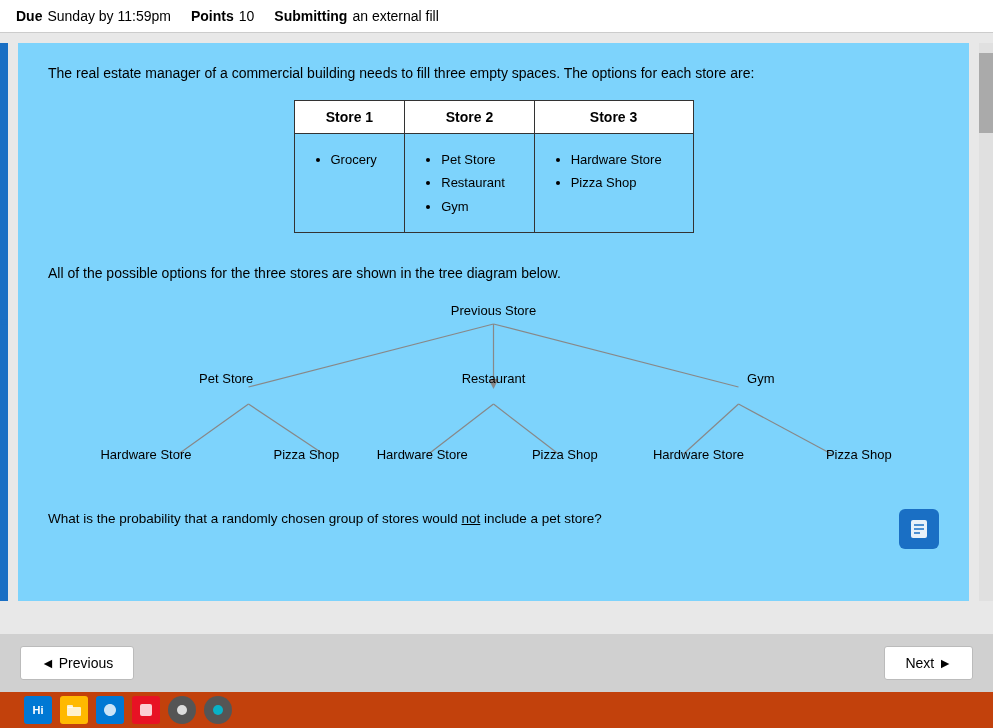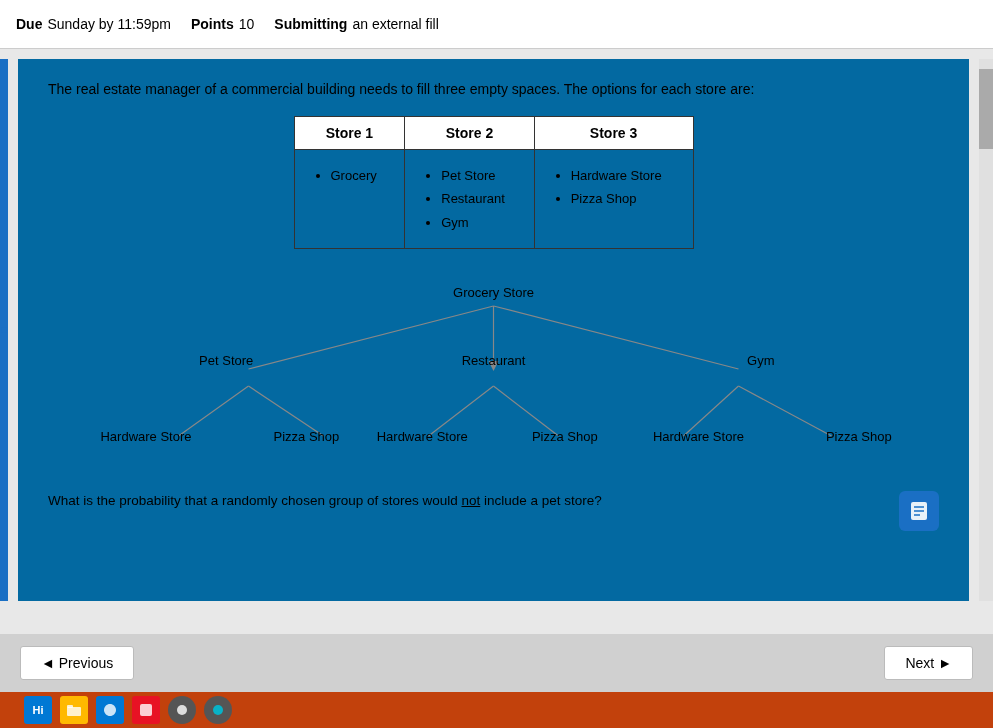--- a/index.html
+++ b/index.html
@@ -10,39 +10,39 @@
       height: 728px;
       overflow: hidden;
       display: flex;
       flex-direction: column;
     }
 
     
     .top-bar {
       background: #fff;
       border-bottom: 1px solid #ccc;
-      padding: 16px 16px;
+      padding: 8px 16px;
       display: flex;
       align-items: flex-end;
       gap: 20px;
       font-size: 14px;
       flex-shrink: 0;
     }
     .top-bar-item { display: flex; gap: 5px; }
     .top-bar-label { font-weight: bold; }
 
     
     .main-wrapper {
       display: flex;
       flex: 1;
       overflow: hidden;
     }
 
     .content-area {
-      background: #0369a1;
+      background: #7dd3fc;
       margin: 10px 10px 0 10px;
       flex: 1;
       overflow-y: auto;
       padding: 20px 30px;
       position: relative;
     }
 
     
     .scrollbar-track {
       width: 14px;
@@ -265,20 +265,21 @@
           <td>
             <ul>
               <li>Hardware Store</li>
               <li>Pizza Shop</li>
             </ul>
           </td>
         </tr>
       </tbody>
     </table>
 
+    <p class="tree-label">All of the possible options for the three stores are shown in the tree diagram below.</p>
 
     <div class="tree-container">
       <svg class="tree-svg" viewBox="0 0 820 200">
 
         <line x1="410" y1="25" x2="165" y2="88" stroke="#888" stroke-width="1.2"></line>
 
         <line x1="410" y1="25" x2="410" y2="88" stroke="#888" stroke-width="1.2"></line>
 
         <line x1="410" y1="25" x2="655" y2="88" stroke="#888" stroke-width="1.2"></line>
 
@@ -291,21 +292,21 @@
         <line x1="410" y1="105" x2="475" y2="155" stroke="#888" stroke-width="1.2"></line>
 
         <line x1="655" y1="105" x2="600" y2="155" stroke="#888" stroke-width="1.2"></line>
 
         <line x1="655" y1="105" x2="748" y2="155" stroke="#888" stroke-width="1.2"></line>
 
         <polygon points="410,90 405,80 415,80" fill="#888"></polygon>
       </svg>
 
       <div class="tree-node" style="top: 4px; left: 50%;">
-        <span>Grocery Store</span>
+        <span>Previous Store</span>
       </div>
 
       <div class="tree-node" style="top: 72px; left: 20%;">
         <span>Pet Store</span>
       </div>
       <div class="tree-node" style="top: 72px; left: 50%;">
         <span>Restaurant</span>
       </div>
       <div class="tree-node" style="top: 72px; left: 80%;">
         <span>Gym</span>

